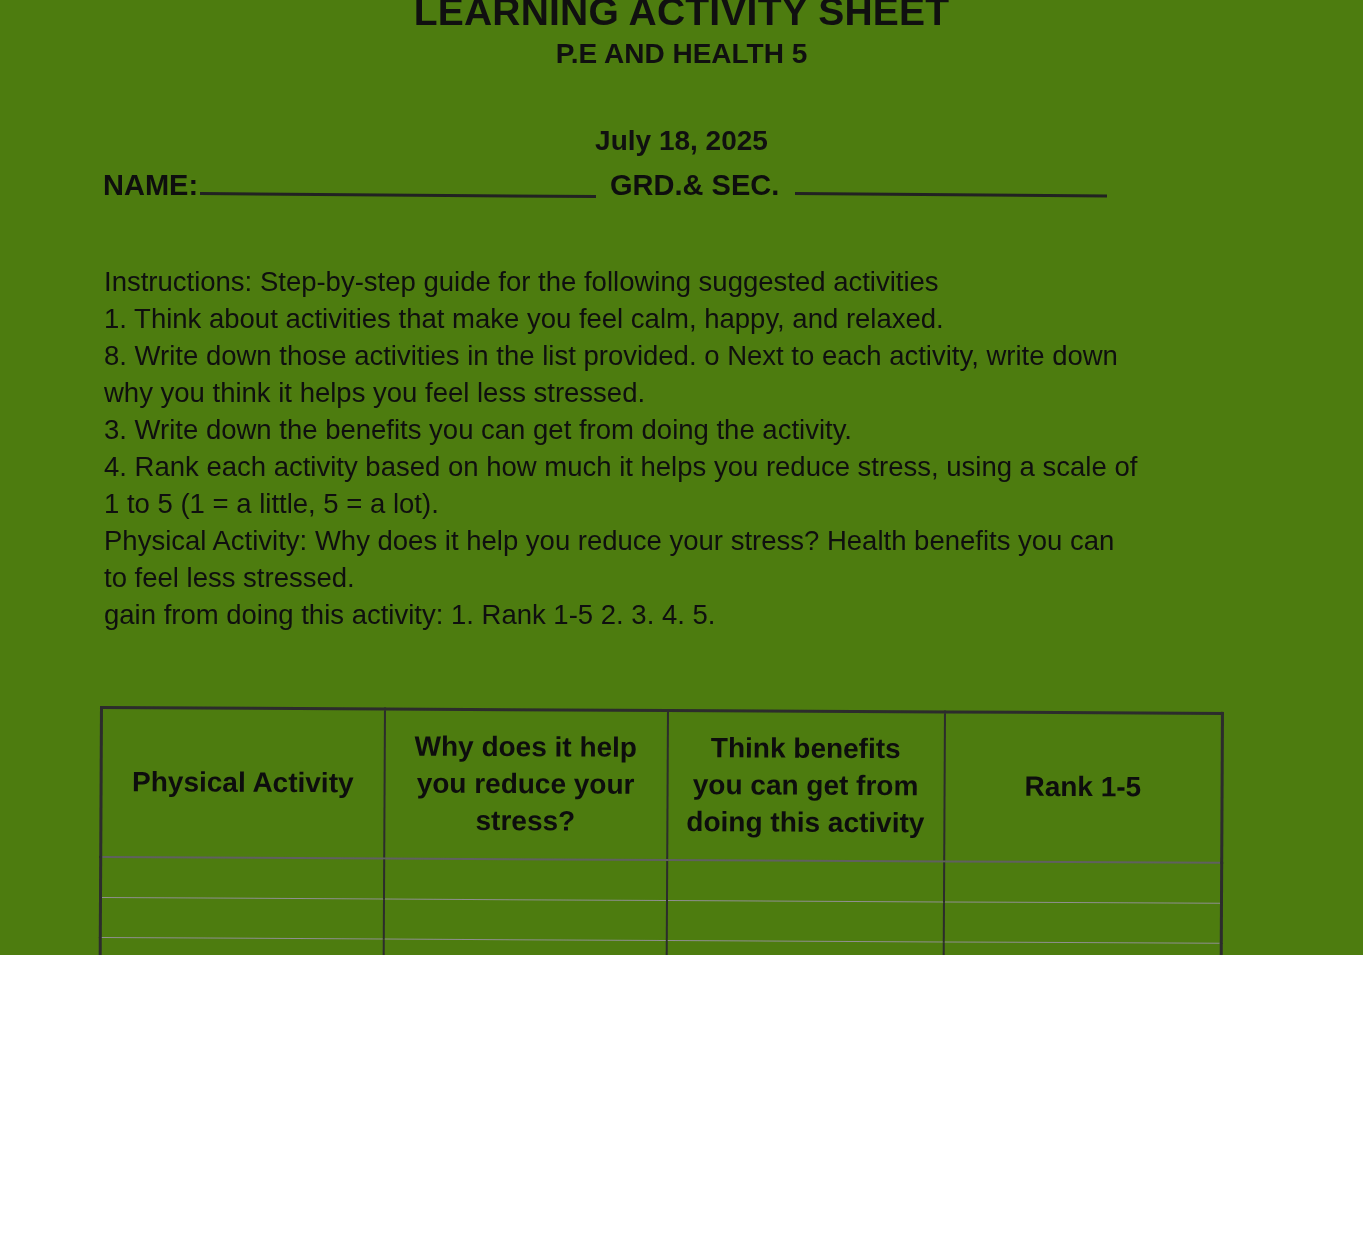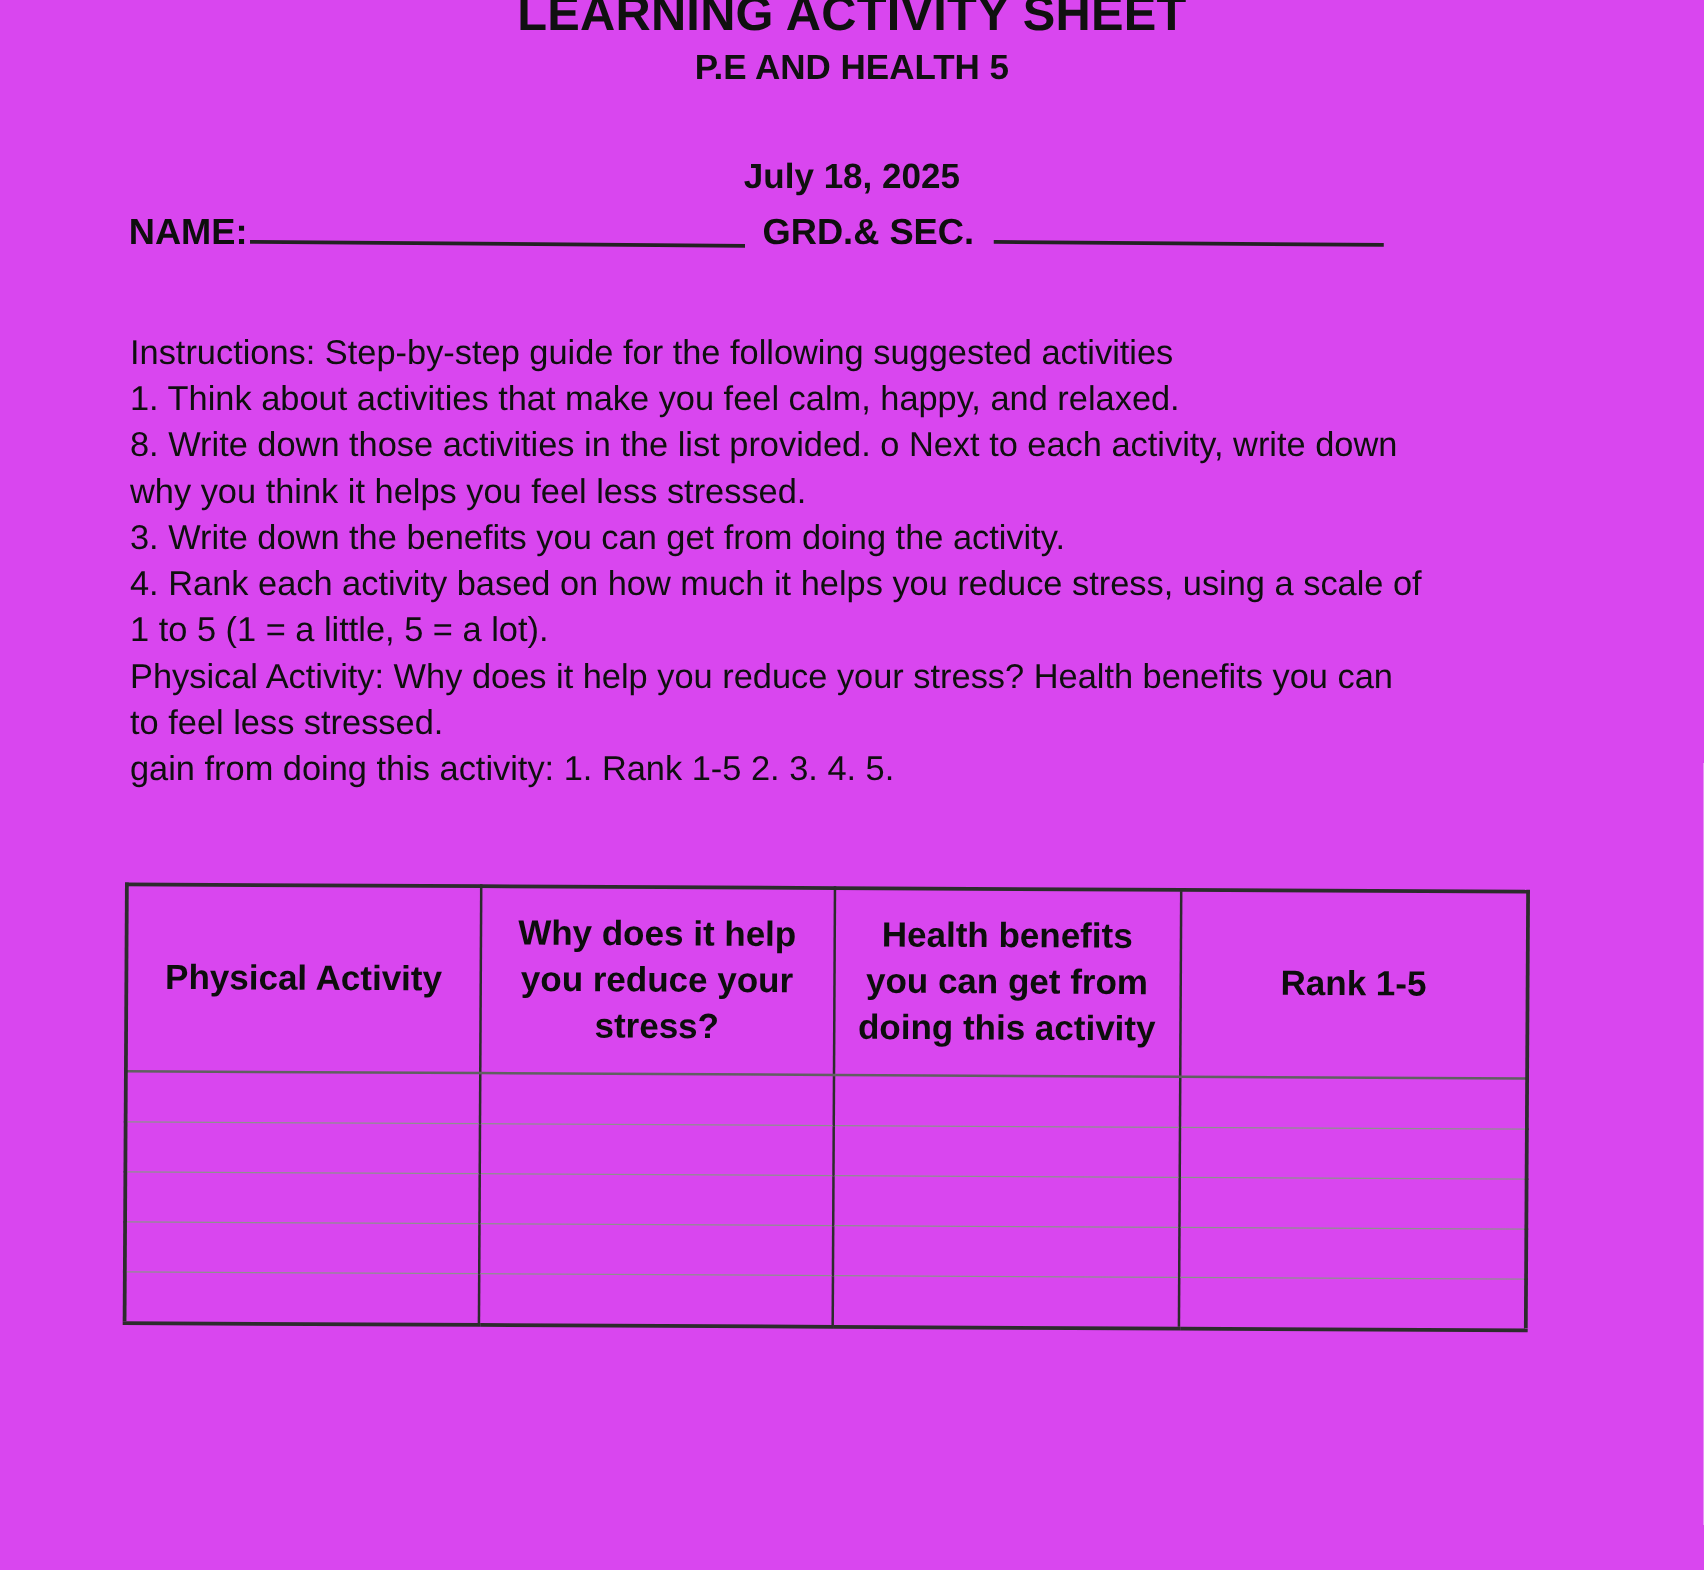--- a/index.html
+++ b/index.html
@@ -3,23 +3,23 @@
 <meta charset="utf-8">
 <style>
   html, body {
     margin: 0;
     padding: 0;
     background: #ffffff;
   }
   .page {
     position: relative;
     width: 1363px;
-    height: 1256px;
+    height: 955px;
     overflow: hidden;
-    background: #d946ef;
+    background: #4d7c0f;
     font-family: "Liberation Sans", sans-serif;
     color: #141414;
   }
 
   
   .doc-header {
     position: absolute;
     top: -10px;
     left: 0;
     width: 100%;
@@ -147,21 +147,21 @@
     <colgroup>
       <col style="width:283px">
       <col style="width:283px">
       <col style="width:277px">
       <col style="width:278px">
     </colgroup>
     <thead>
       <tr>
         <th>Physical Activity</th>
         <th>Why does it help you reduce your stress?</th>
-        <th>Health benefits you can get from doing this activity</th>
+        <th>Think benefits you can get from doing this activity</th>
         <th>Rank 1-5</th>
       </tr>
     </thead>
     <tbody>
       <tr>
         <td class="empty-cell"></td>
         <td class="empty-cell"></td>
         <td class="empty-cell"></td>
         <td class="empty-cell"></td>
       </tr>

